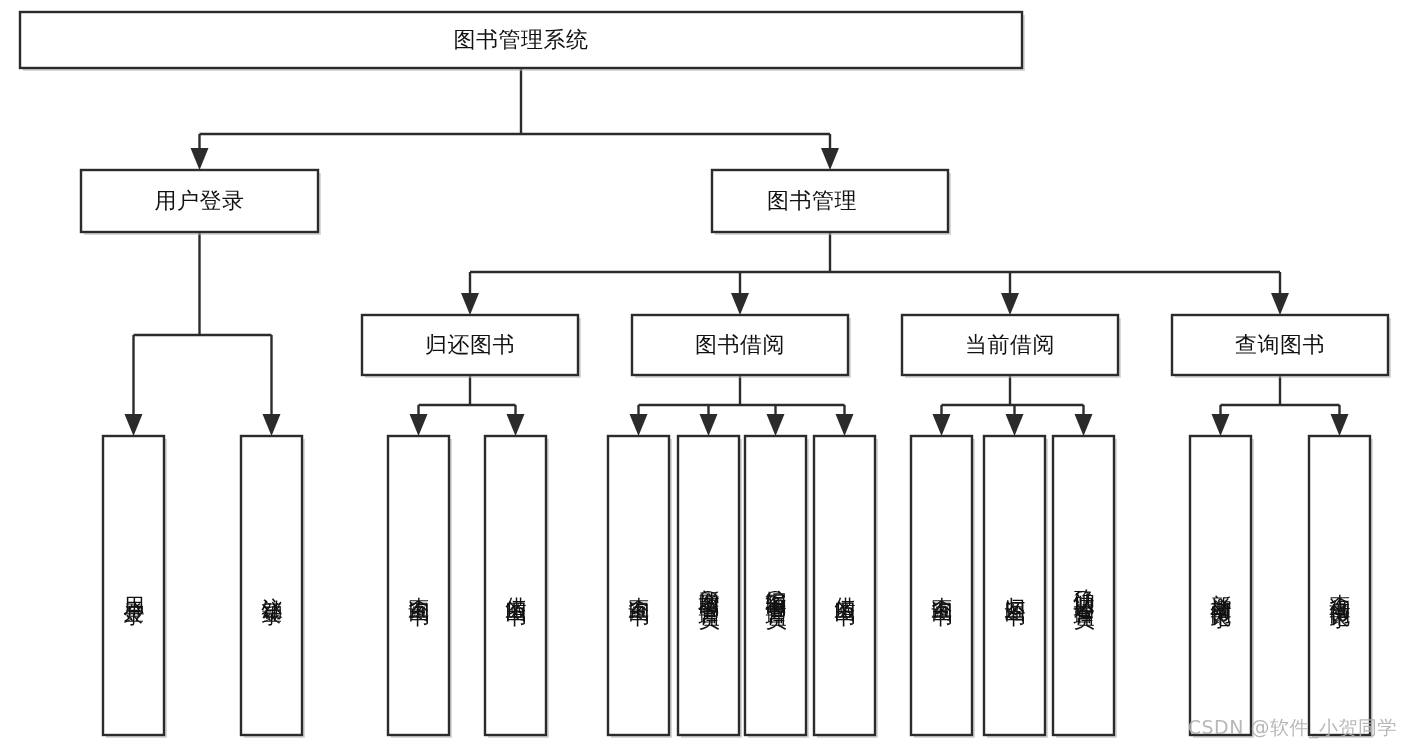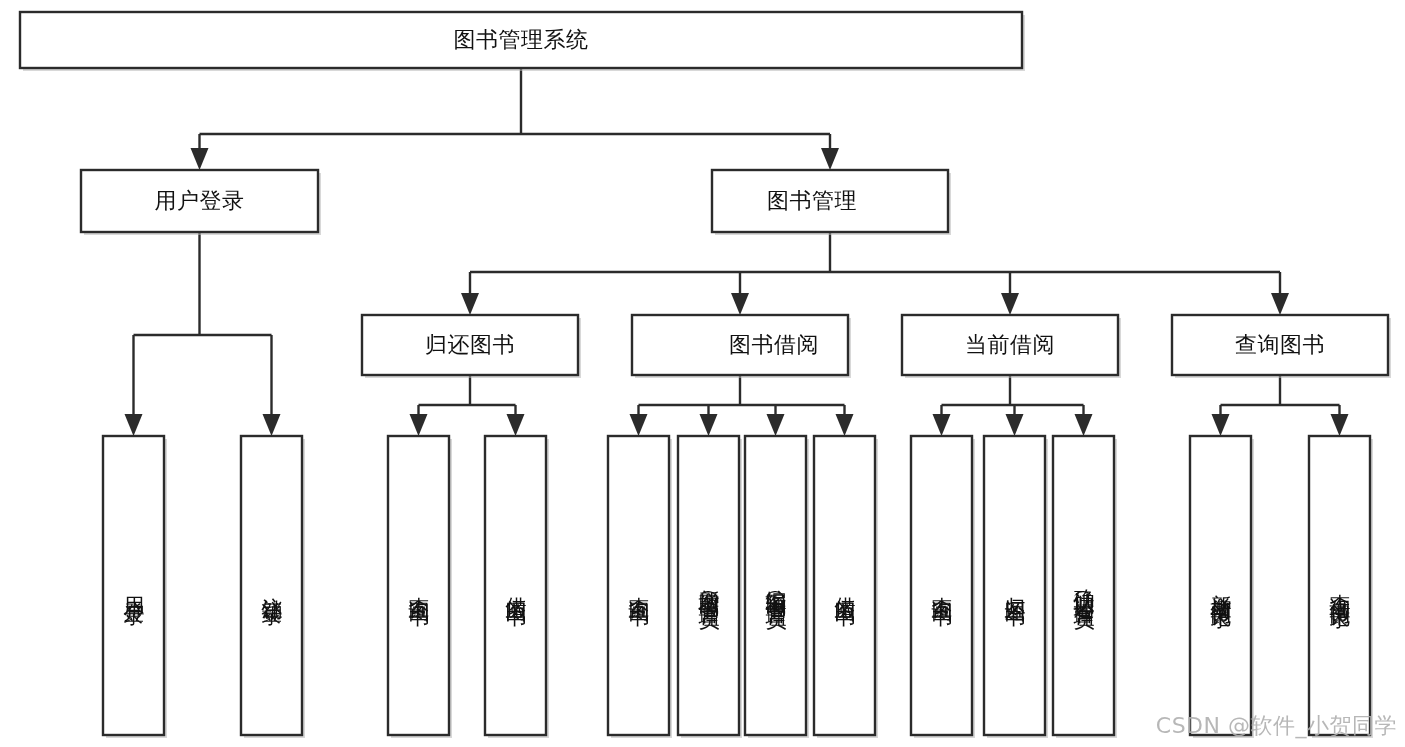--- a/index.html
+++ b/index.html
@@ -67,21 +67,21 @@
     text-orientation: upright;
     letter-spacing: 3px;
     line-height: 1;
     pointer-events: none;
   }
   .watermark {
     position: absolute;
     right: 8px;
     bottom: 6px;
     color: #b0b0b0;
-    font-size: 22px;
+    font-size: 19px;
     letter-spacing: 0.5px;
     white-space: nowrap;
     opacity: 0.9;
   }
 </style>
 </head>
 <body>
 
 <div id="diagram-root">
 
@@ -184,21 +184,21 @@
         <rect class="node-rect" x="1190" y="436" width="61" height="299"></rect>
         <rect class="node-rect" x="1309" y="436" width="61" height="299"></rect>
       </g>
   </svg>
 
   <div id="labels-layer">
       <div class="node-label-h" style="left: 20px; top: 12px; width: 1002px; height: 56px;">图书管理系统</div>
       <div class="node-label-h" style="left: 81px; top: 170px; width: 237px; height: 62px;">用户登录</div>
       <div class="node-label-h" style="left: 712px; top: 170px; width: 200px; height: 62px;">图书管理</div>
       <div class="node-label-h" style="left: 362px; top: 315px; width: 216px; height: 60px;">归还图书</div>
-      <div class="node-label-h" style="left: 666px; top: 315px; width: 216px; height: 60px;">图书借阅</div>
+      <div class="node-label-h" style="left: 632px; top: 315px; width: 216px; height: 60px;">图书借阅</div>
       <div class="node-label-h" style="left: 902px; top: 315px; width: 216px; height: 60px;">当前借阅</div>
       <div class="node-label-h" style="left: 1172px; top: 315px; width: 216px; height: 60px;">查询图书</div>
       <div class="node-label-v" style="left: 103px; top: 436px; width: 61px; height: 299px;">用户登录</div>
       <div class="node-label-v" style="left: 241px; top: 436px; width: 61px; height: 299px;">注销登录</div>
       <div class="node-label-v" style="left: 388px; top: 436px; width: 61px; height: 299px;">查询图书</div>
       <div class="node-label-v" style="left: 485px; top: 436px; width: 61px; height: 299px;">借阅图书</div>
       <div class="node-label-v" style="left: 608px; top: 436px; width: 61px; height: 299px;">查询图书</div>
       <div class="node-label-v" style="left: 678px; top: 436px; width: 61px; height: 299px;">新增图书（管理员）</div>
       <div class="node-label-v" style="left: 745px; top: 436px; width: 61px; height: 299px;">编辑图书（管理员）</div>
       <div class="node-label-v" style="left: 814px; top: 436px; width: 61px; height: 299px;">借阅图书</div>

